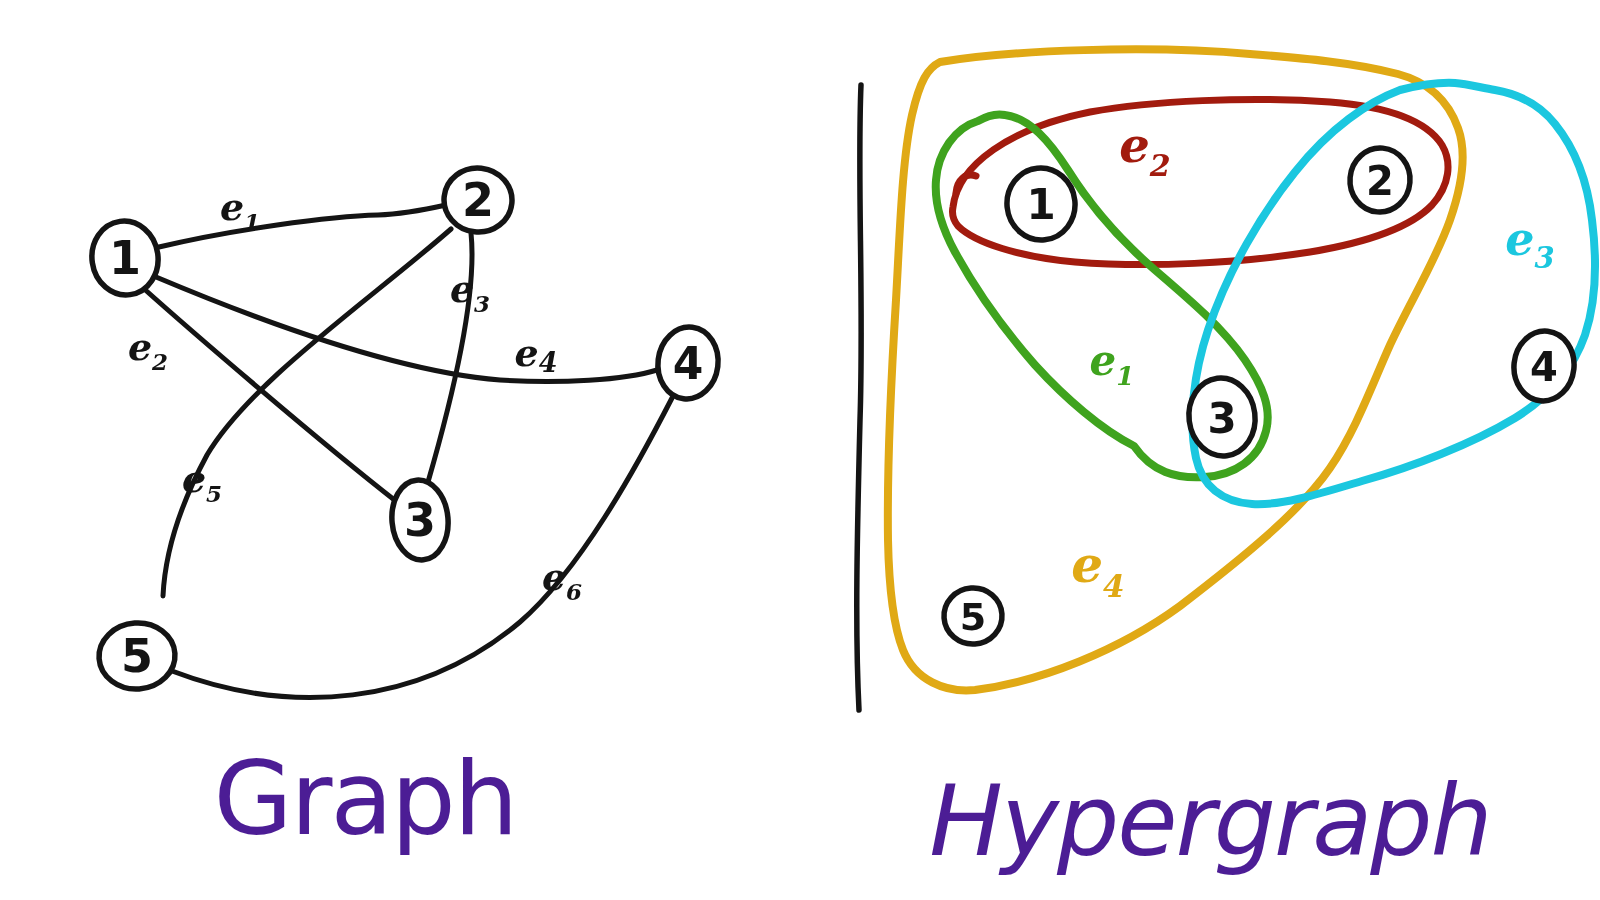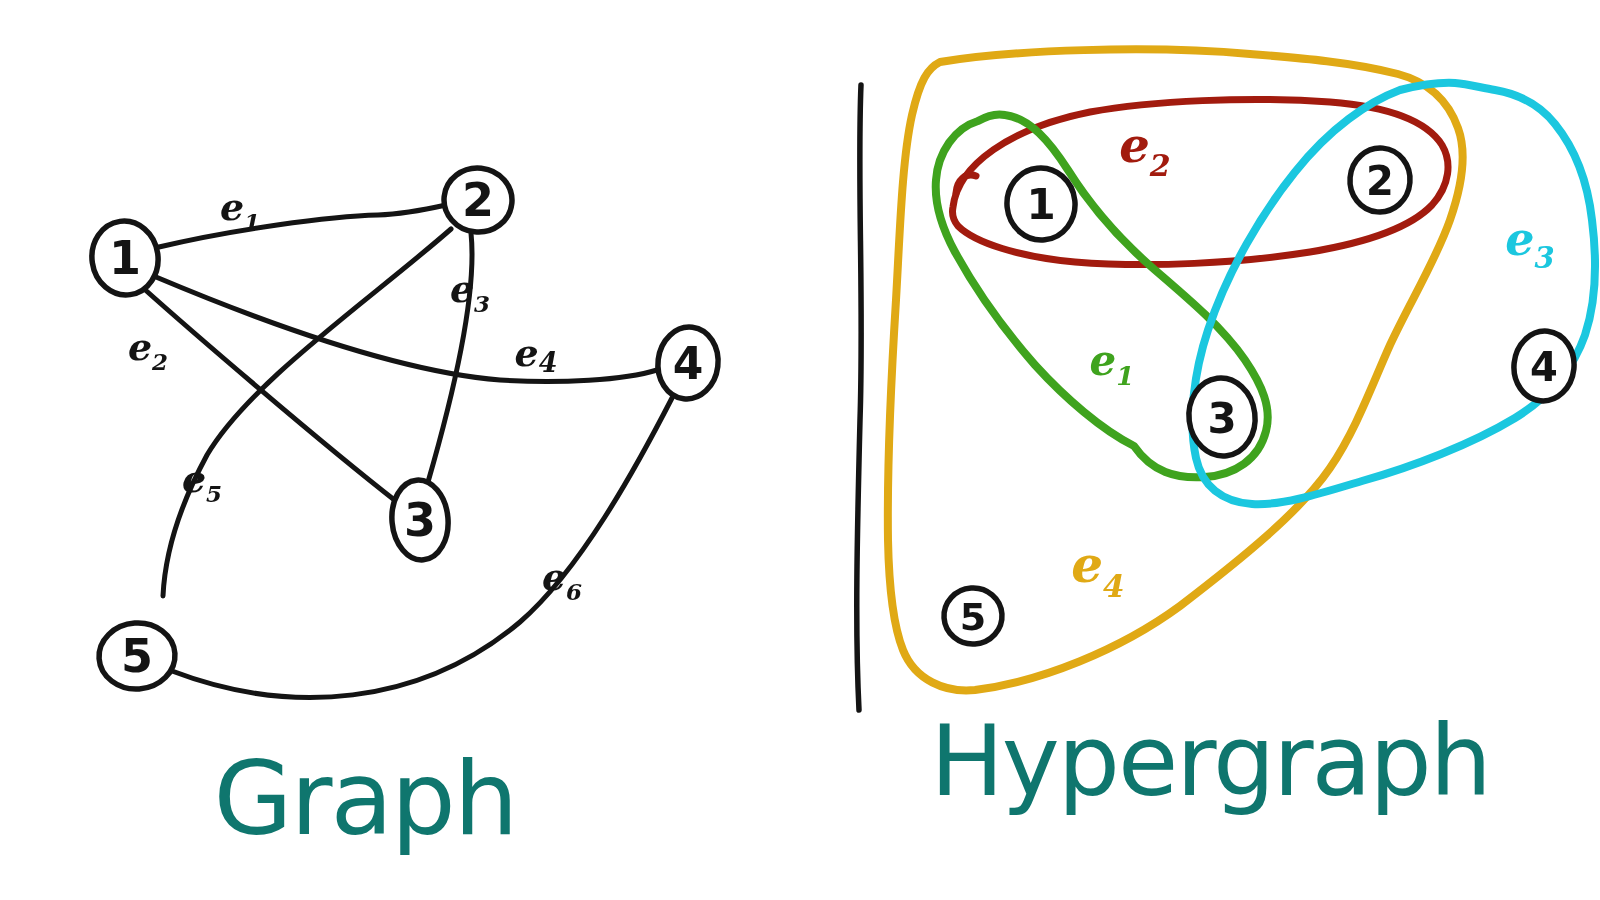--- a/index.html
+++ b/index.html
@@ -1,23 +1,23 @@
 <!DOCTYPE html>
 <html><head>
 <meta charset="utf-8">
 <style>
   html,body{margin:0;padding:0;background:#ffffff;}
   body{width:1600px;height:900px;position:relative;overflow:hidden;
        font-family:"DejaVu Sans",sans-serif;}
   #stage{position:absolute;left:0;top:0;width:1600px;height:900px;}
-  .title{position:absolute;color:#0f766e;text-align:center;line-height:1;
+  .title{position:absolute;color:#4c1d95;text-align:center;line-height:1;
          font-family:"DejaVu Sans","Liberation Sans",sans-serif;
          letter-spacing:-2px;}
   #title-left{left:150px;top:748px;width:430px;font-size:102px;}
-  #title-right{left:870px;top:712px;width:680px;font-size:98px;}
+  #title-right{left:870px;top:772px;width:680px;font-size:98px;font-style:italic;}
   svg text{font-family:"DejaVu Serif","Liberation Serif",serif;}
   .node-digit{font-family:"DejaVu Sans",sans-serif;font-weight:bold;
               fill:#141414;text-anchor:middle;}
   .edge-label{font-style:italic;font-weight:bold;text-anchor:middle;}
   .blob{fill:none;stroke-linecap:round;stroke-linejoin:round;}
   .ink{fill:none;stroke-linecap:round;stroke-linejoin:round;}
 </style>
 </head>
 <body>
 

